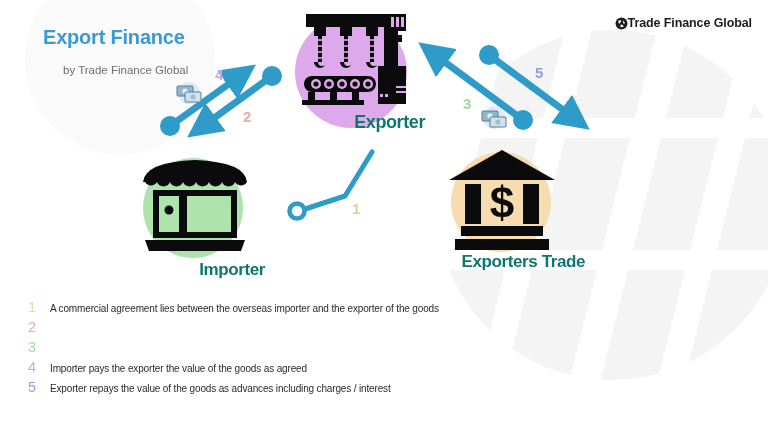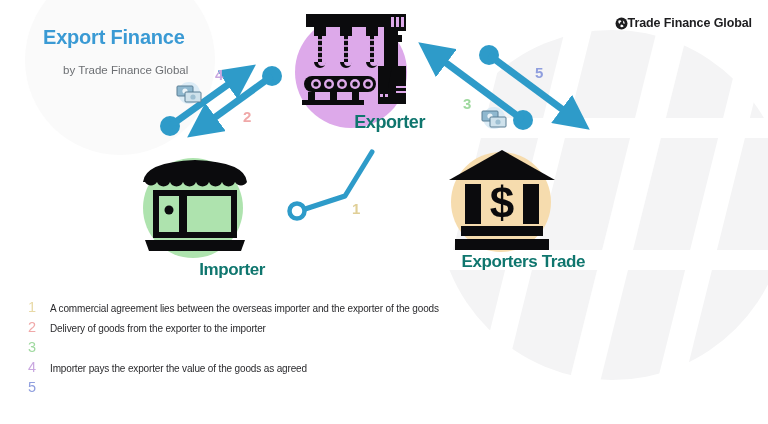--- a/index.html
+++ b/index.html
@@ -371,27 +371,27 @@
     <div class="node-label">Exporters Trade</div>
   </div>
 
   <div id="legend">
     <div class="legend-row">
       <span class="legend-num" style="color:#e8d9a6;">1</span>
       <span class="legend-text">A commercial agreement lies between the overseas importer and the exporter of the goods</span>
     </div>
     <div class="legend-row">
       <span class="legend-num" style="color:#f0a8a8;">2</span>
-      <span class="legend-text">Delivery of goods from the exporter to the importer</span>
     </div>
     <div class="legend-row">
       <span class="legend-num" style="color:#9fd99f;">3</span>
     </div>
     <div class="legend-row">
       <span class="legend-num" style="color:#c9a7e0;">4</span>
       <span class="legend-text">Importer pays the exporter the value of the goods as agreed</span>
     </div>
     <div class="legend-row">
       <span class="legend-num" style="color:#8f9ede;">5</span>
+      <span class="legend-text">Exporter repays the value of the goods as advances including charges / interest</span>
     </div>
   </div>
 
 </div>
 
 </body></html>

